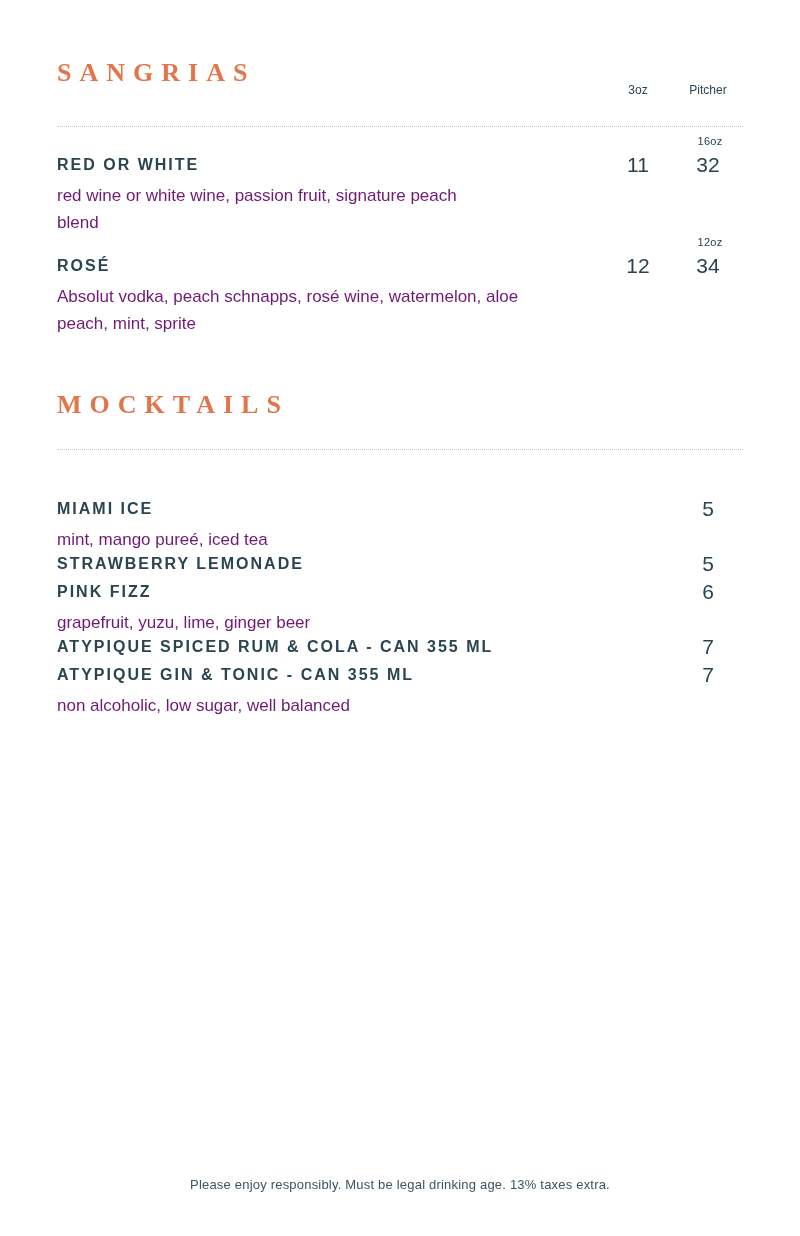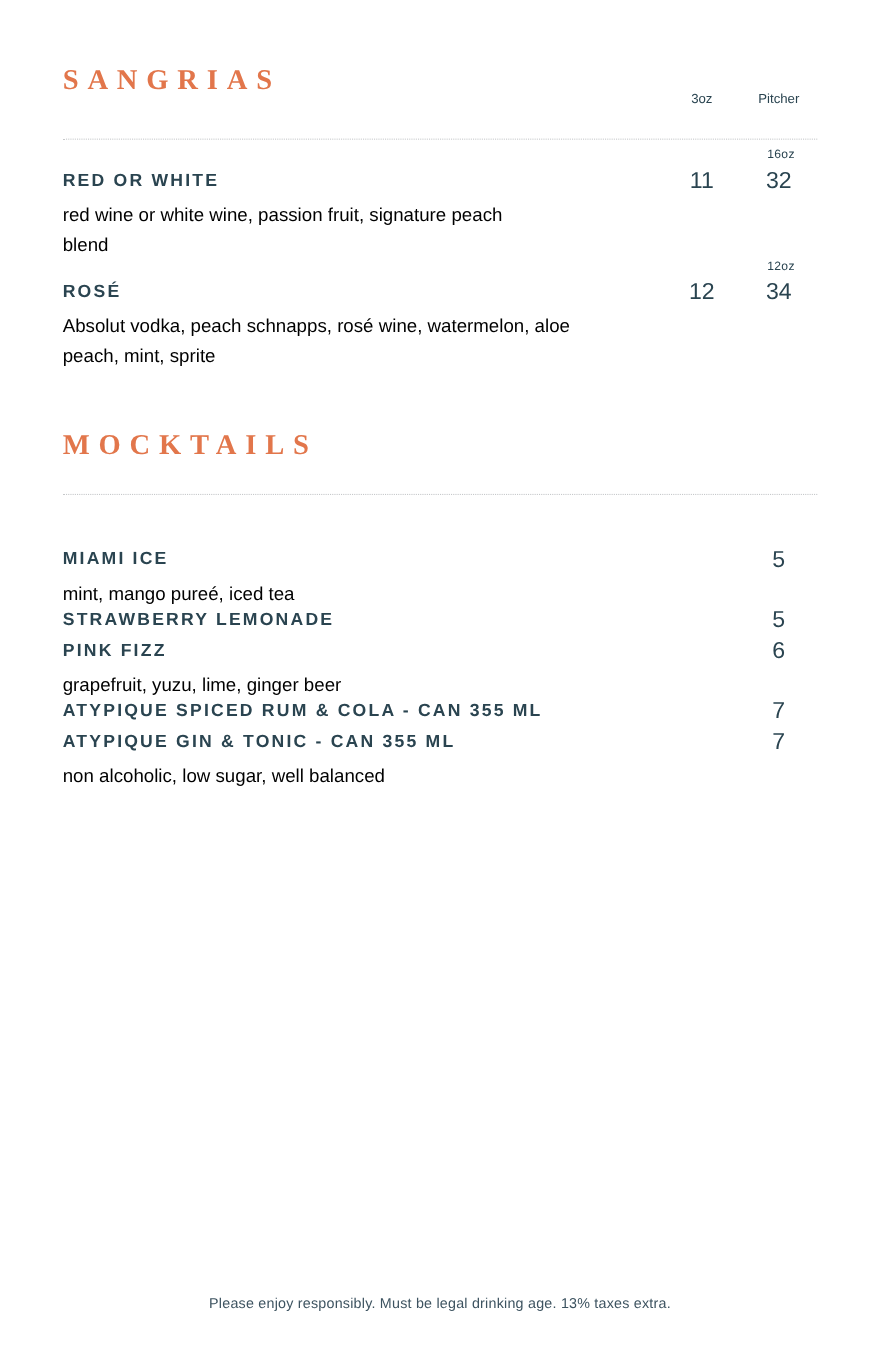--- a/index.html
+++ b/index.html
@@ -55,21 +55,21 @@
     font-size: 16px;
     font-weight: 700;
     letter-spacing: 2px;
     color: #2A4450;
     line-height: 22px;
     margin-bottom: 6px;
   }
   .item-desc {
     font-size: 17px;
     font-weight: 400;
-    color: #000000;
+    color: #701a75;
     line-height: 27px;
   }
   .prices { display: flex; flex-shrink: 0; }
   .price-cell {
     width: 70px;
     text-align: center;
     font-size: 21px;
     color: #2A4450;
     line-height: 22px;
     position: relative;

